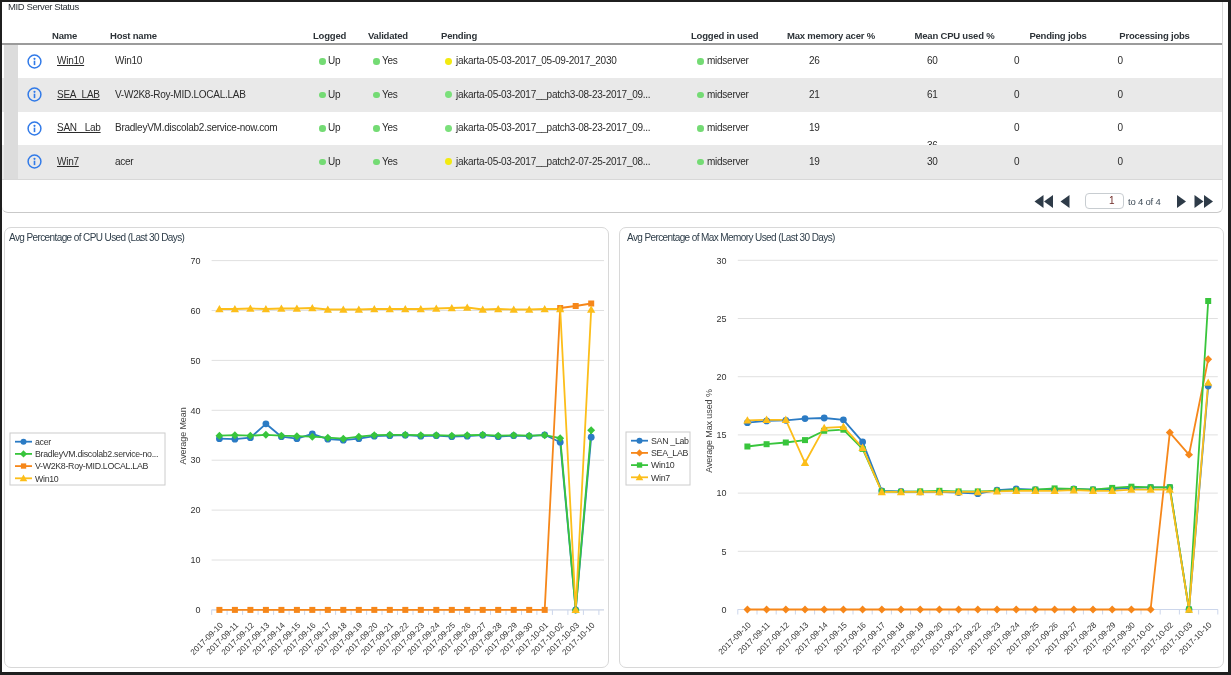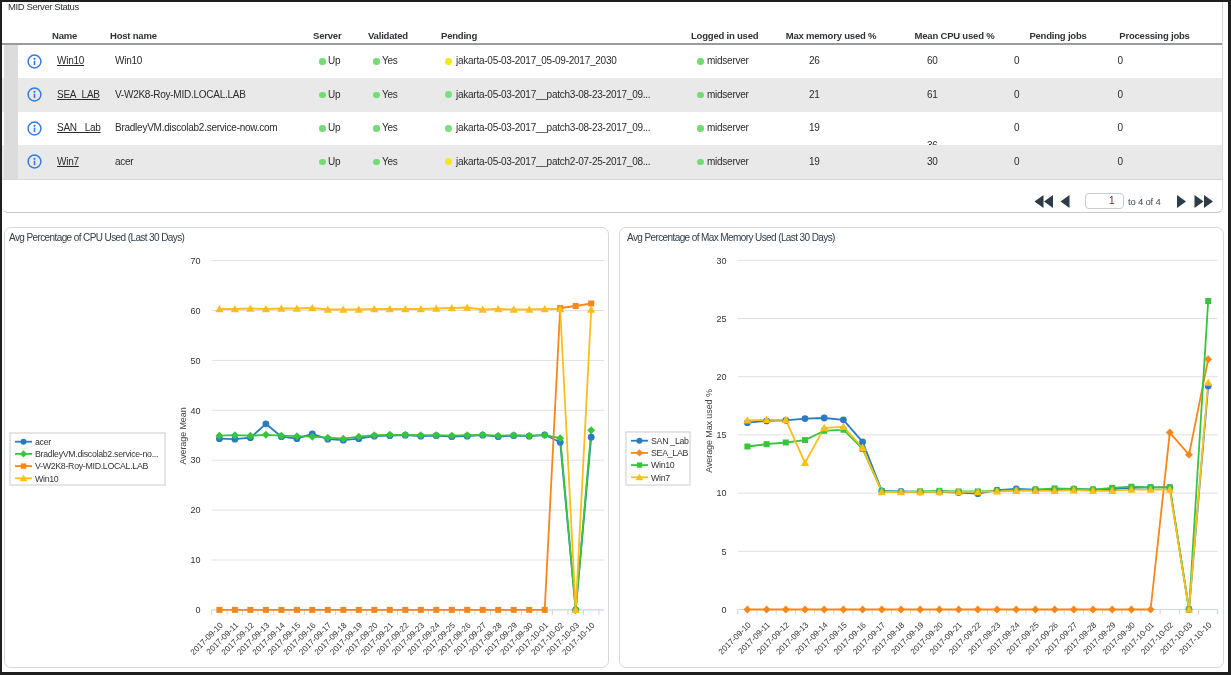--- a/index.html
+++ b/index.html
@@ -21,25 +21,25 @@
 #pagetxt { position:absolute; left:1128px; top:195.5px; font-size:9.5px; letter-spacing:-0.2px; color:#3e4b57; }
 .card { position:absolute; top:227px; width:605px; height:441px; background:#fff; border:1px solid #d8d8d8; border-radius:7px; }
 .ctitle { position:absolute; font-size:10px; letter-spacing:-0.6px; color:#2e3d49; white-space:nowrap; }
 #border { position:absolute; left:0; top:0; width:1231px; height:675px; border:2px solid #1f1f1f; border-right-width:3px; border-bottom-width:3px; pointer-events:none; z-index:50; }
 </style></head>
 <body>
   <div id="topcard"></div>
   <div id="ttitle">MID Server Status</div>
   <div class="hdr" style="left:52px">Name</div>
 <div class="hdr" style="left:110px">Host name</div>
-<div class="hdr" style="left:313px">Server</div>
+<div class="hdr" style="left:313px">Logged</div>
 <div class="hdr" style="left:368px">Validated</div>
 <div class="hdr" style="left:441px">Pending</div>
 <div class="hdr" style="left:691px">Logged in used</div>
-<div class="hdr hc" style="left:751.0px;width:160px">Max memory used %</div>
+<div class="hdr hc" style="left:751.0px;width:160px">Max memory acer %</div>
 <div class="hdr hc" style="left:874.5px;width:160px">Mean CPU used %</div>
 <div class="hdr hc" style="left:978.0px;width:160px">Pending jobs</div>
 <div class="hdr hc" style="left:1074.5px;width:160px">Processing jobs</div>
   <div id="hline"></div>
   <div class="rowbg" style="top:44.5px;height:33.5px;background:#ffffff"></div>
 <div class="strip" style="top:44.5px;height:33.5px"></div>
 <svg class="abs" style="left:27px;top:53.8px" width="15" height="15" viewBox="0 0 15 15">
     <circle cx="7.5" cy="7.5" r="6.4" fill="none" stroke="#317ae8" stroke-width="1.5"></circle>
     <circle cx="7.5" cy="4.8" r="1.1" fill="#317ae8"></circle>
     <rect x="6.7" y="6.7" width="1.6" height="4.4" fill="#317ae8"></rect>

